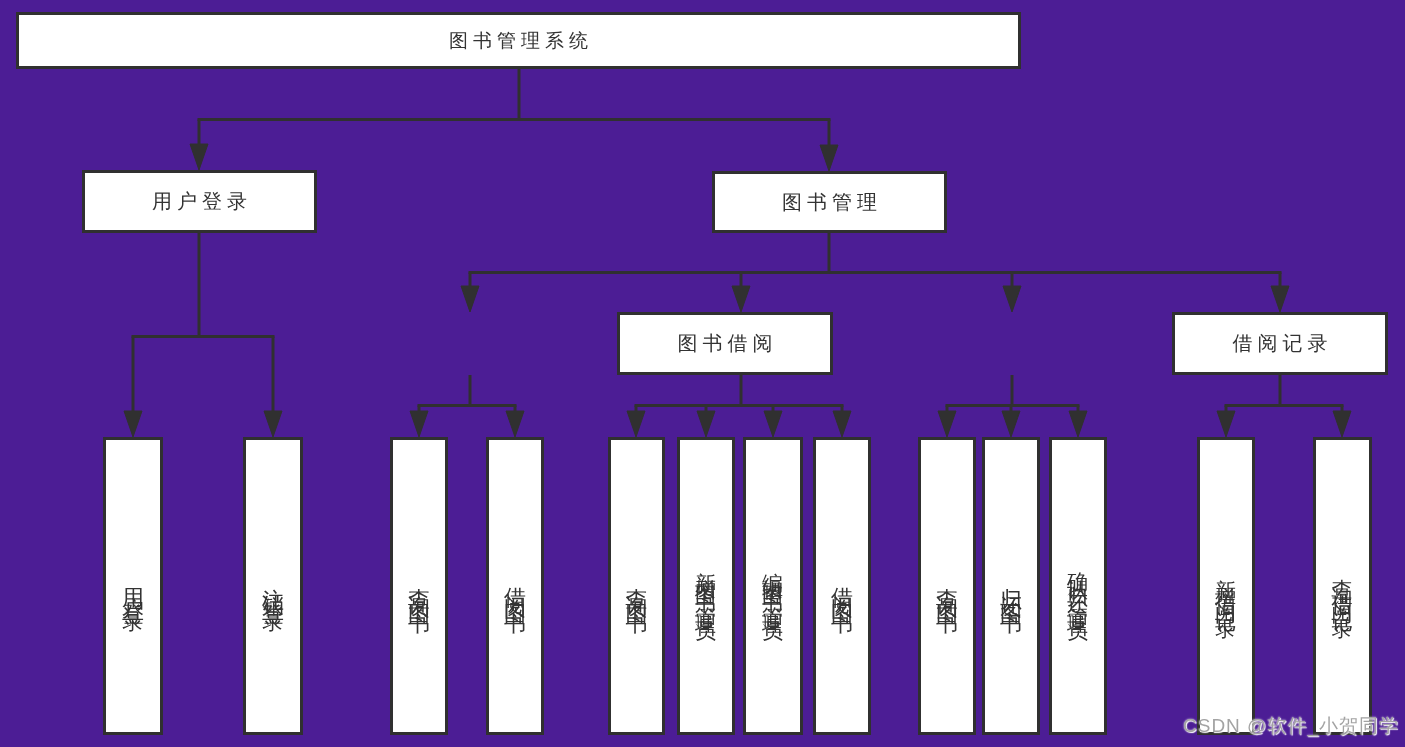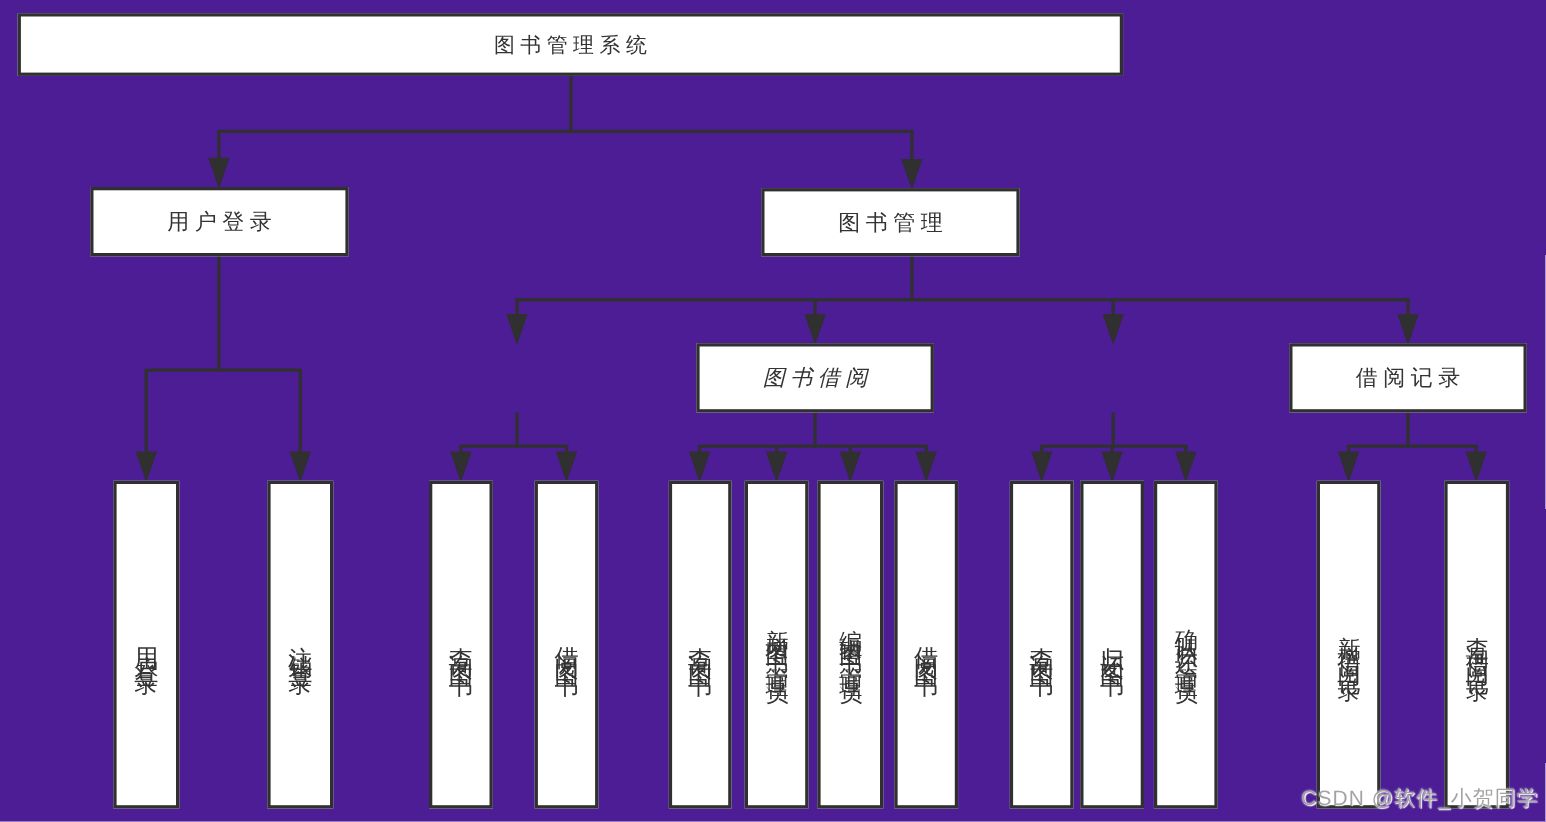--- a/index.html
+++ b/index.html
@@ -36,23 +36,23 @@
     height: 298px;
     writing-mode: vertical-rl;
     text-orientation: mixed;
     font-size: 22px;
     letter-spacing: 8px;
     line-height: 1;
   }
   
   #n-root            { left: 16px;  top: 12px;  width: 1005px; height: 57px; }
   #n-user-login      { left: 82px;  top: 170px; width: 235px;  height: 63px; }
-  #n-book-mgmt       { left: 692px; top: 171px; width: 235px;  height: 62px; }
+  #n-book-mgmt       { left: 712px; top: 171px; width: 235px;  height: 62px; }
   #n-new-book-rec    { left: 362px; top: 312px; width: 216px;  height: 63px; }
-  #n-book-borrow     { left: 633px; top: 312px; width: 216px;  height: 63px; font-style: italic; }
+  #n-book-borrow     { left: 617px; top: 312px; width: 216px;  height: 63px; }
   #n-current-borrow  { left: 904px; top: 312px; width: 216px;  height: 63px; }
   #n-borrow-records  { left: 1172px;top: 312px; width: 216px;  height: 63px; }
   #n-v-user-login    { left: 103px;  width: 60px; }
   #n-v-logout        { left: 243px;  width: 60px; }
   #n-v-query-book-1  { left: 390px;  width: 58px; }
   #n-v-borrow-book-1 { left: 486px;  width: 58px; }
   #n-v-query-book-2  { left: 608px;  width: 57px; }
   #n-v-add-book      { left: 677px;  width: 58px; font-size: 21px; letter-spacing: 7px; }
   #n-v-edit-book     { left: 743px;  width: 60px; font-size: 21px; letter-spacing: 7px; }
   #n-v-borrow-book-2 { left: 813px;  width: 58px; }

